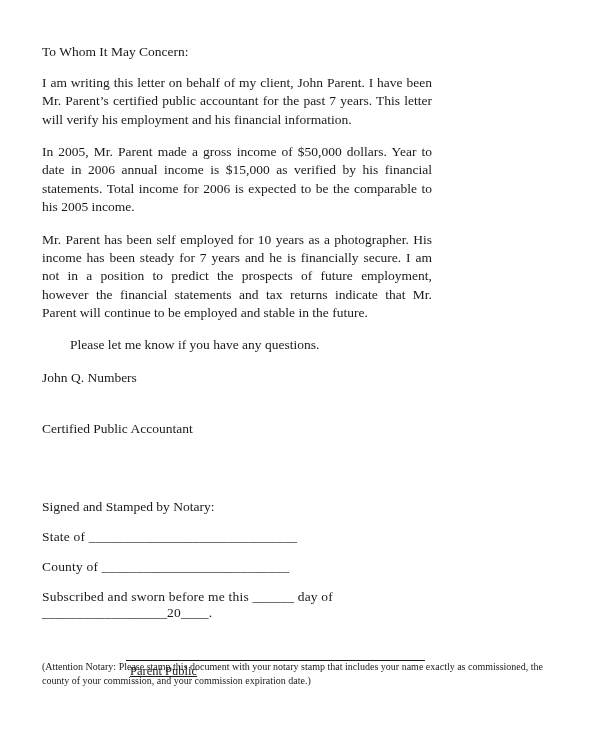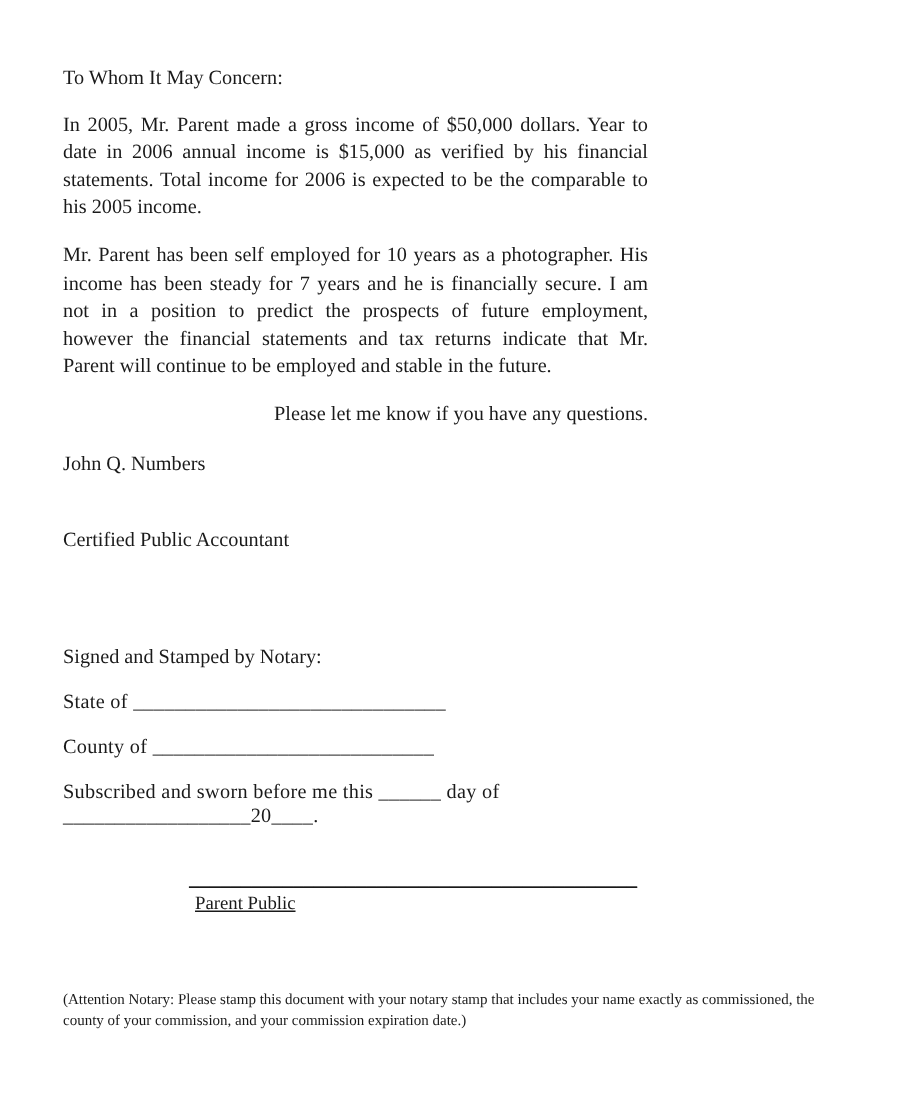--- a/index.html
+++ b/index.html
@@ -25,21 +25,22 @@
     font-size: 13.5px;
     margin: 0 0 14px 0;
   }
   .para {
     font-size: 13.5px;
     line-height: 1.36;
     text-align: justify;
     margin: 0 0 14px 0;
   }
   .para.last {
-    text-align: right;
+    text-align: left;
+    margin-left: 28px;
   }
   .signer-name {
     font-size: 13.5px;
     margin: 15px 0 0 0;
   }
   .signer-title {
     font-size: 13.5px;
     margin: 35px 0 8px 0;
   }
   .notary-heading {
@@ -75,20 +76,21 @@
     text-align: left;
   }
 </style>
 </head>
 <body>
 
 <div class="page">
 
   <p class="salutation">To Whom It May Concern:</p>
 
+  <p class="para">I am writing this letter on behalf of my client, John Parent. I have been Mr. Parent’s certified public accountant for the past 7 years. This letter will verify his employment and his financial information.</p>
 
   <p class="para">In 2005, Mr. Parent made a gross income of $50,000 dollars. Year to date in 2006 annual income is $15,000 as verified by his financial statements.  Total income for 2006 is expected to be the comparable to his 2005 income.</p>
 
   <p class="para">Mr. Parent has been self employed for 10 years as a photographer.  His income has been steady for 7 years and he is financially secure. I am not in a position to predict the prospects of future employment, however the financial statements and tax returns indicate that Mr. Parent will continue to be employed and stable in the future.</p>
 
   <p class="para last">Please let me know if you have any questions.</p>
 
   <p class="signer-name">John Q. Numbers</p>
 
   <p class="signer-title">Certified Public Accountant</p>

